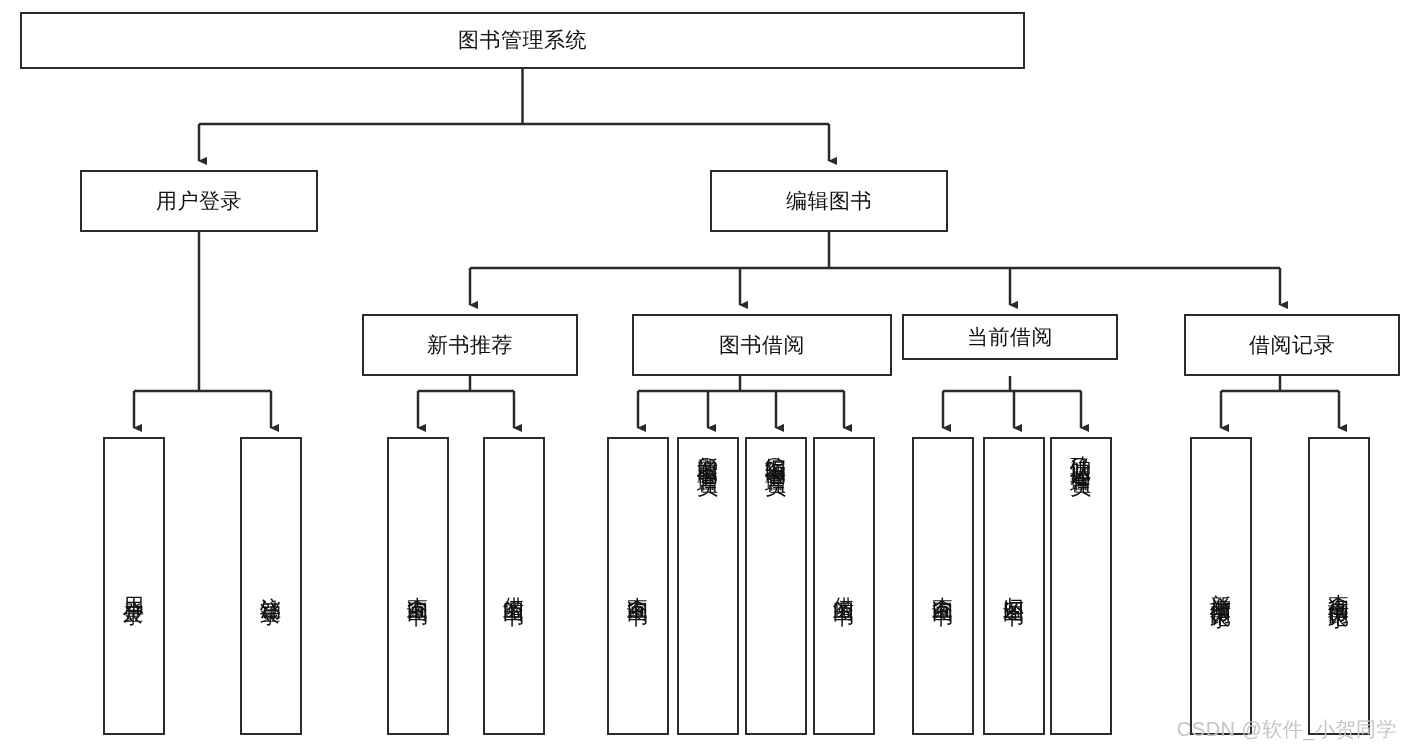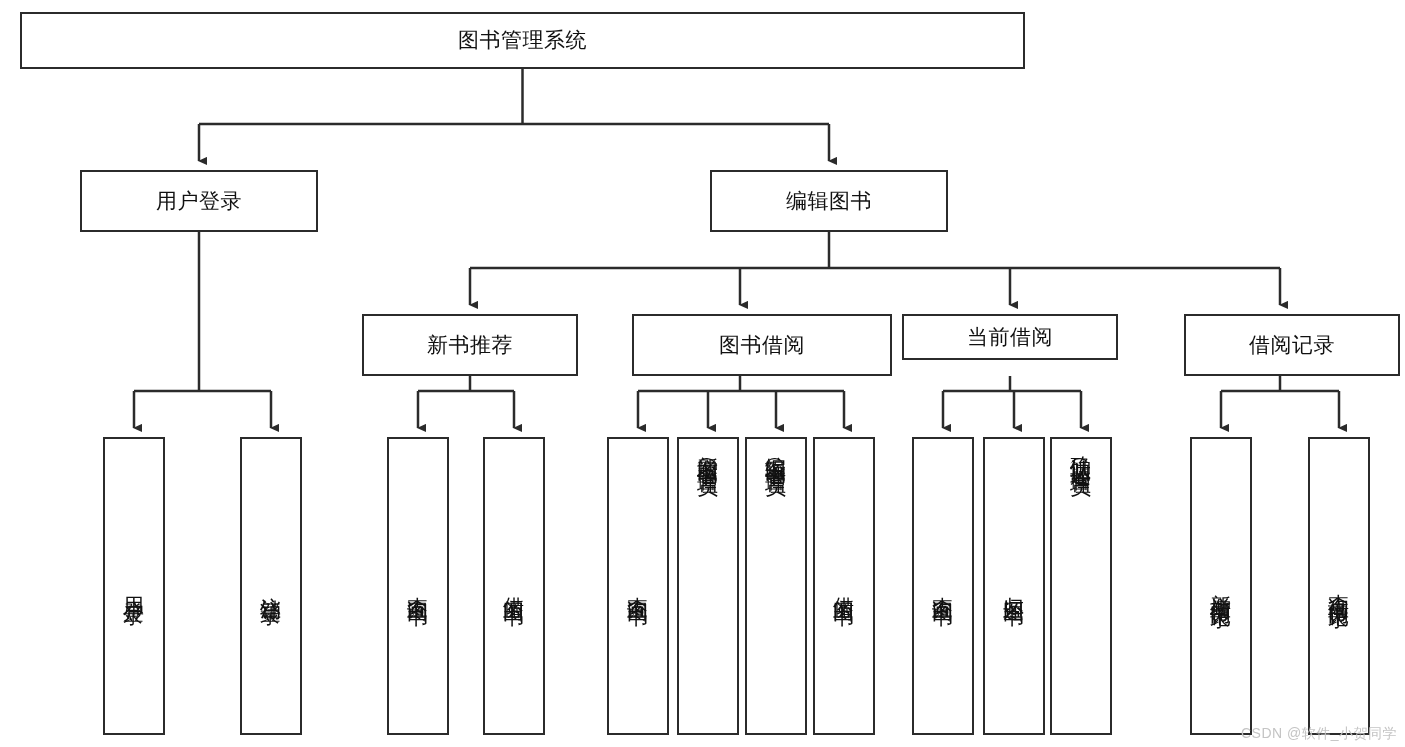--- a/index.html
+++ b/index.html
@@ -54,21 +54,21 @@
     line-height: 1.0;
     letter-spacing: 3px;
   }
   .node-box.vertical.centered {
     align-items: center;
   }
   .watermark {
     position: absolute;
     right: 8px;
     bottom: 4px;
-    font-size: 14px;
+    font-size: 20px;
     color: #c4c4c4;
     letter-spacing: 0.5px;
     white-space: nowrap;
     pointer-events: none;
     margin-top: 36px;
   }
 </style>
 </head>
 <body>
 

